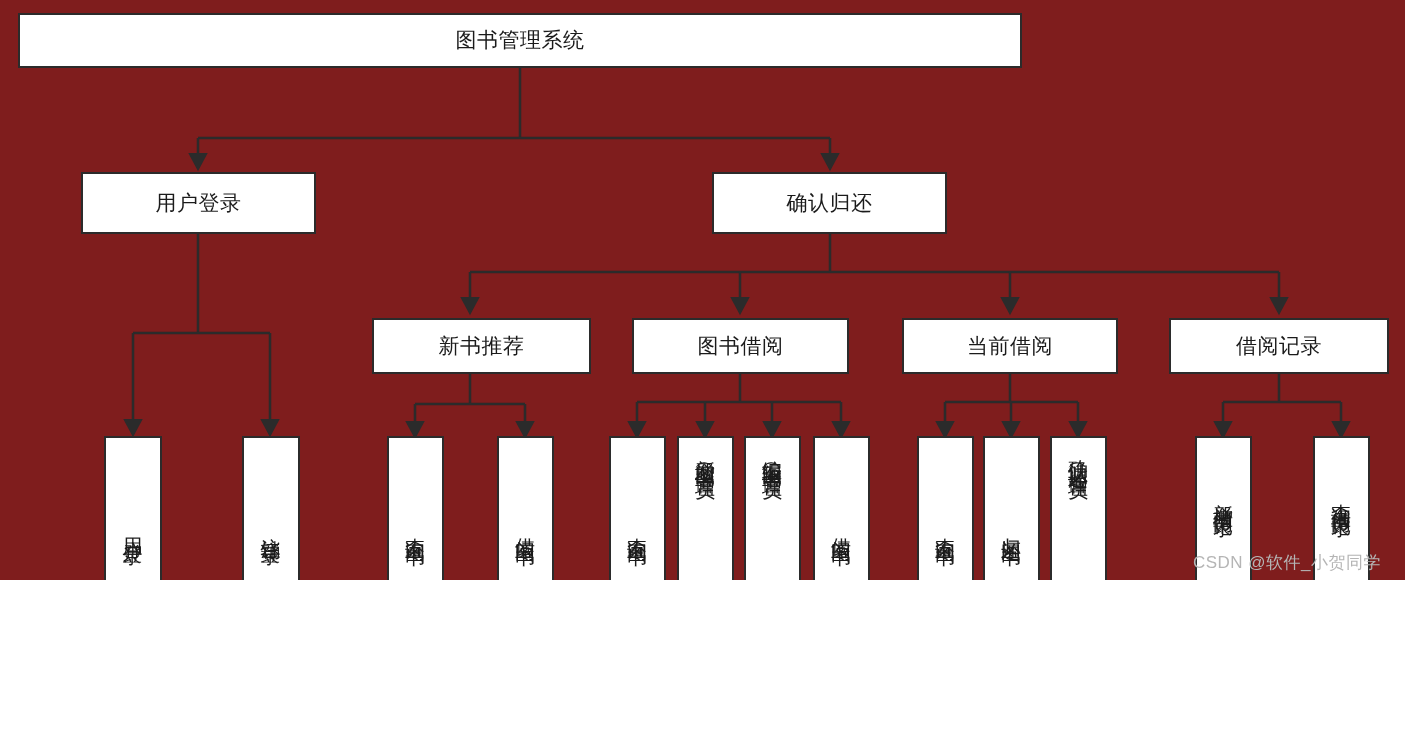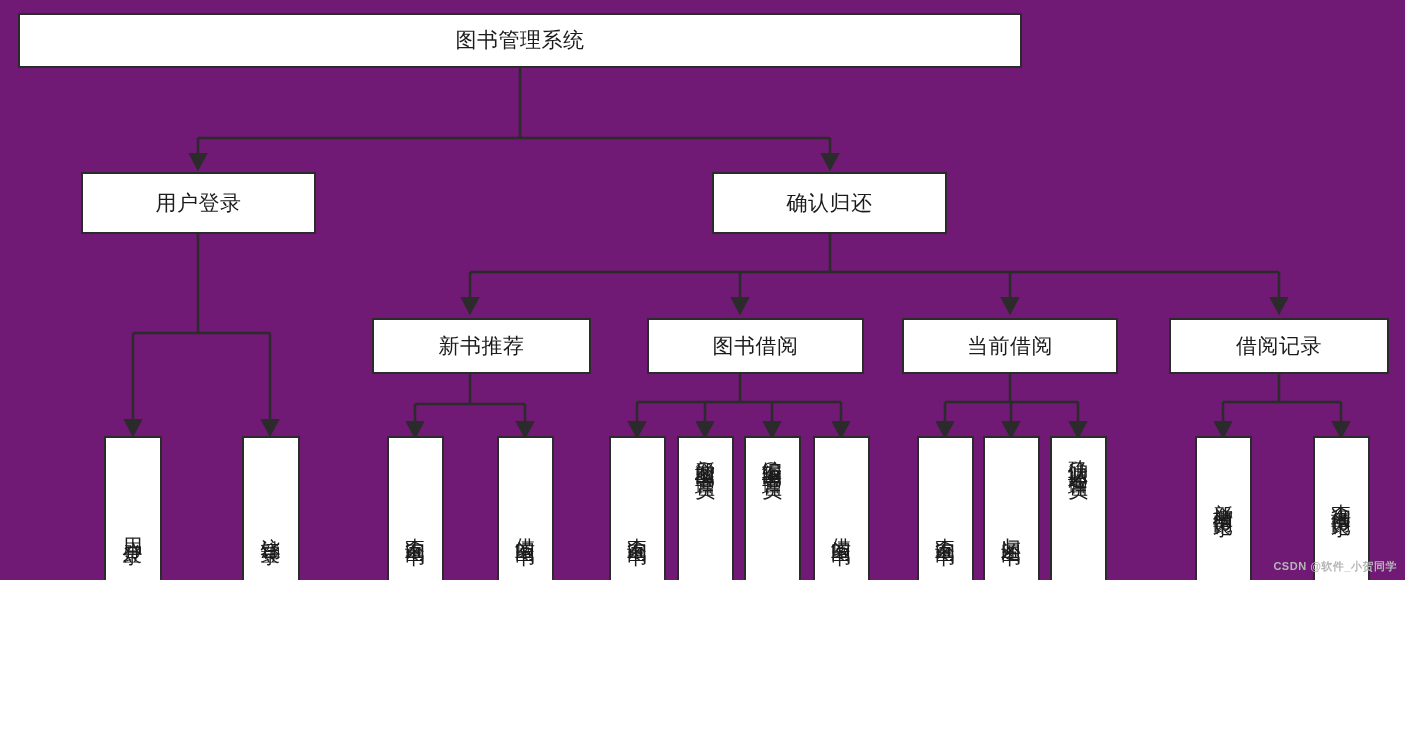--- a/index.html
+++ b/index.html
@@ -7,21 +7,21 @@
     padding: 0;
     background: #ffffff;
   }
   body {
     font-family: "Liberation Sans", "DejaVu Sans", sans-serif;
   }
   #diagram-root {
     position: relative;
     width: 1405px;
     height: 580px;
-    background: #701a75;
+    background: #7f1d1d;
     overflow: hidden;
   }
   svg.edges {
     position: absolute;
     left: 0;
     top: 0;
     width: 1405px;
     height: 747px;
     pointer-events: none;
   }
@@ -58,27 +58,26 @@
     white-space: nowrap;
   }
   .node.vert.mid .label {
     padding-top: 78px;
   }
   .node.vert.mid2 .label {
     padding-top: 44px;
   }
   #watermark {
     position: absolute;
-    right: 8px;
+    right: 24px;
     bottom: 6px;
-    font-size: 11px;
+    font-size: 17px;
     color: #b5b5b5;
     letter-spacing: 0.5px;
     white-space: nowrap;
-    font-weight: bold;
   }
 </style>
 </head>
 <body>
 
 <div id="diagram-root">
 
   <svg class="edges" viewBox="0 0 1405 747">
     <defs>
       <marker id="arrow" markerWidth="11" markerHeight="11" refX="2.2" refY="4" orient="auto" markerUnits="strokeWidth">
@@ -136,21 +135,21 @@
   <div class="node horiz" style="left:81px; top:172px; width:235px; height:62px;">
     <span class="label">用户登录</span>
   </div>
   <div class="node horiz" style="left:712px; top:172px; width:235px; height:62px;">
     <span class="label">确认归还</span>
   </div>
 
   <div class="node horiz" style="left:361px; top:318px; width:219px; height:56px;margin-left:11px;">
     <span class="label">新书推荐</span>
   </div>
-  <div class="node horiz" style="left:632px; top:318px; width:217px; height:56px;margin-left:15px;">
+  <div class="node horiz" style="left:632px; top:318px; width:217px; height:56px;">
     <span class="label">图书借阅</span>
   </div>
   <div class="node horiz" style="left:902px; top:318px; width:216px; height:56px;">
     <span class="label">当前借阅</span>
   </div>
   <div class="node horiz" style="left:1169px; top:318px; width:220px; height:56px;">
     <span class="label">借阅记录</span>
   </div>
 
   <div class="node vert mid" style="left:104px; top:436px; width:58px; height:297px;">

